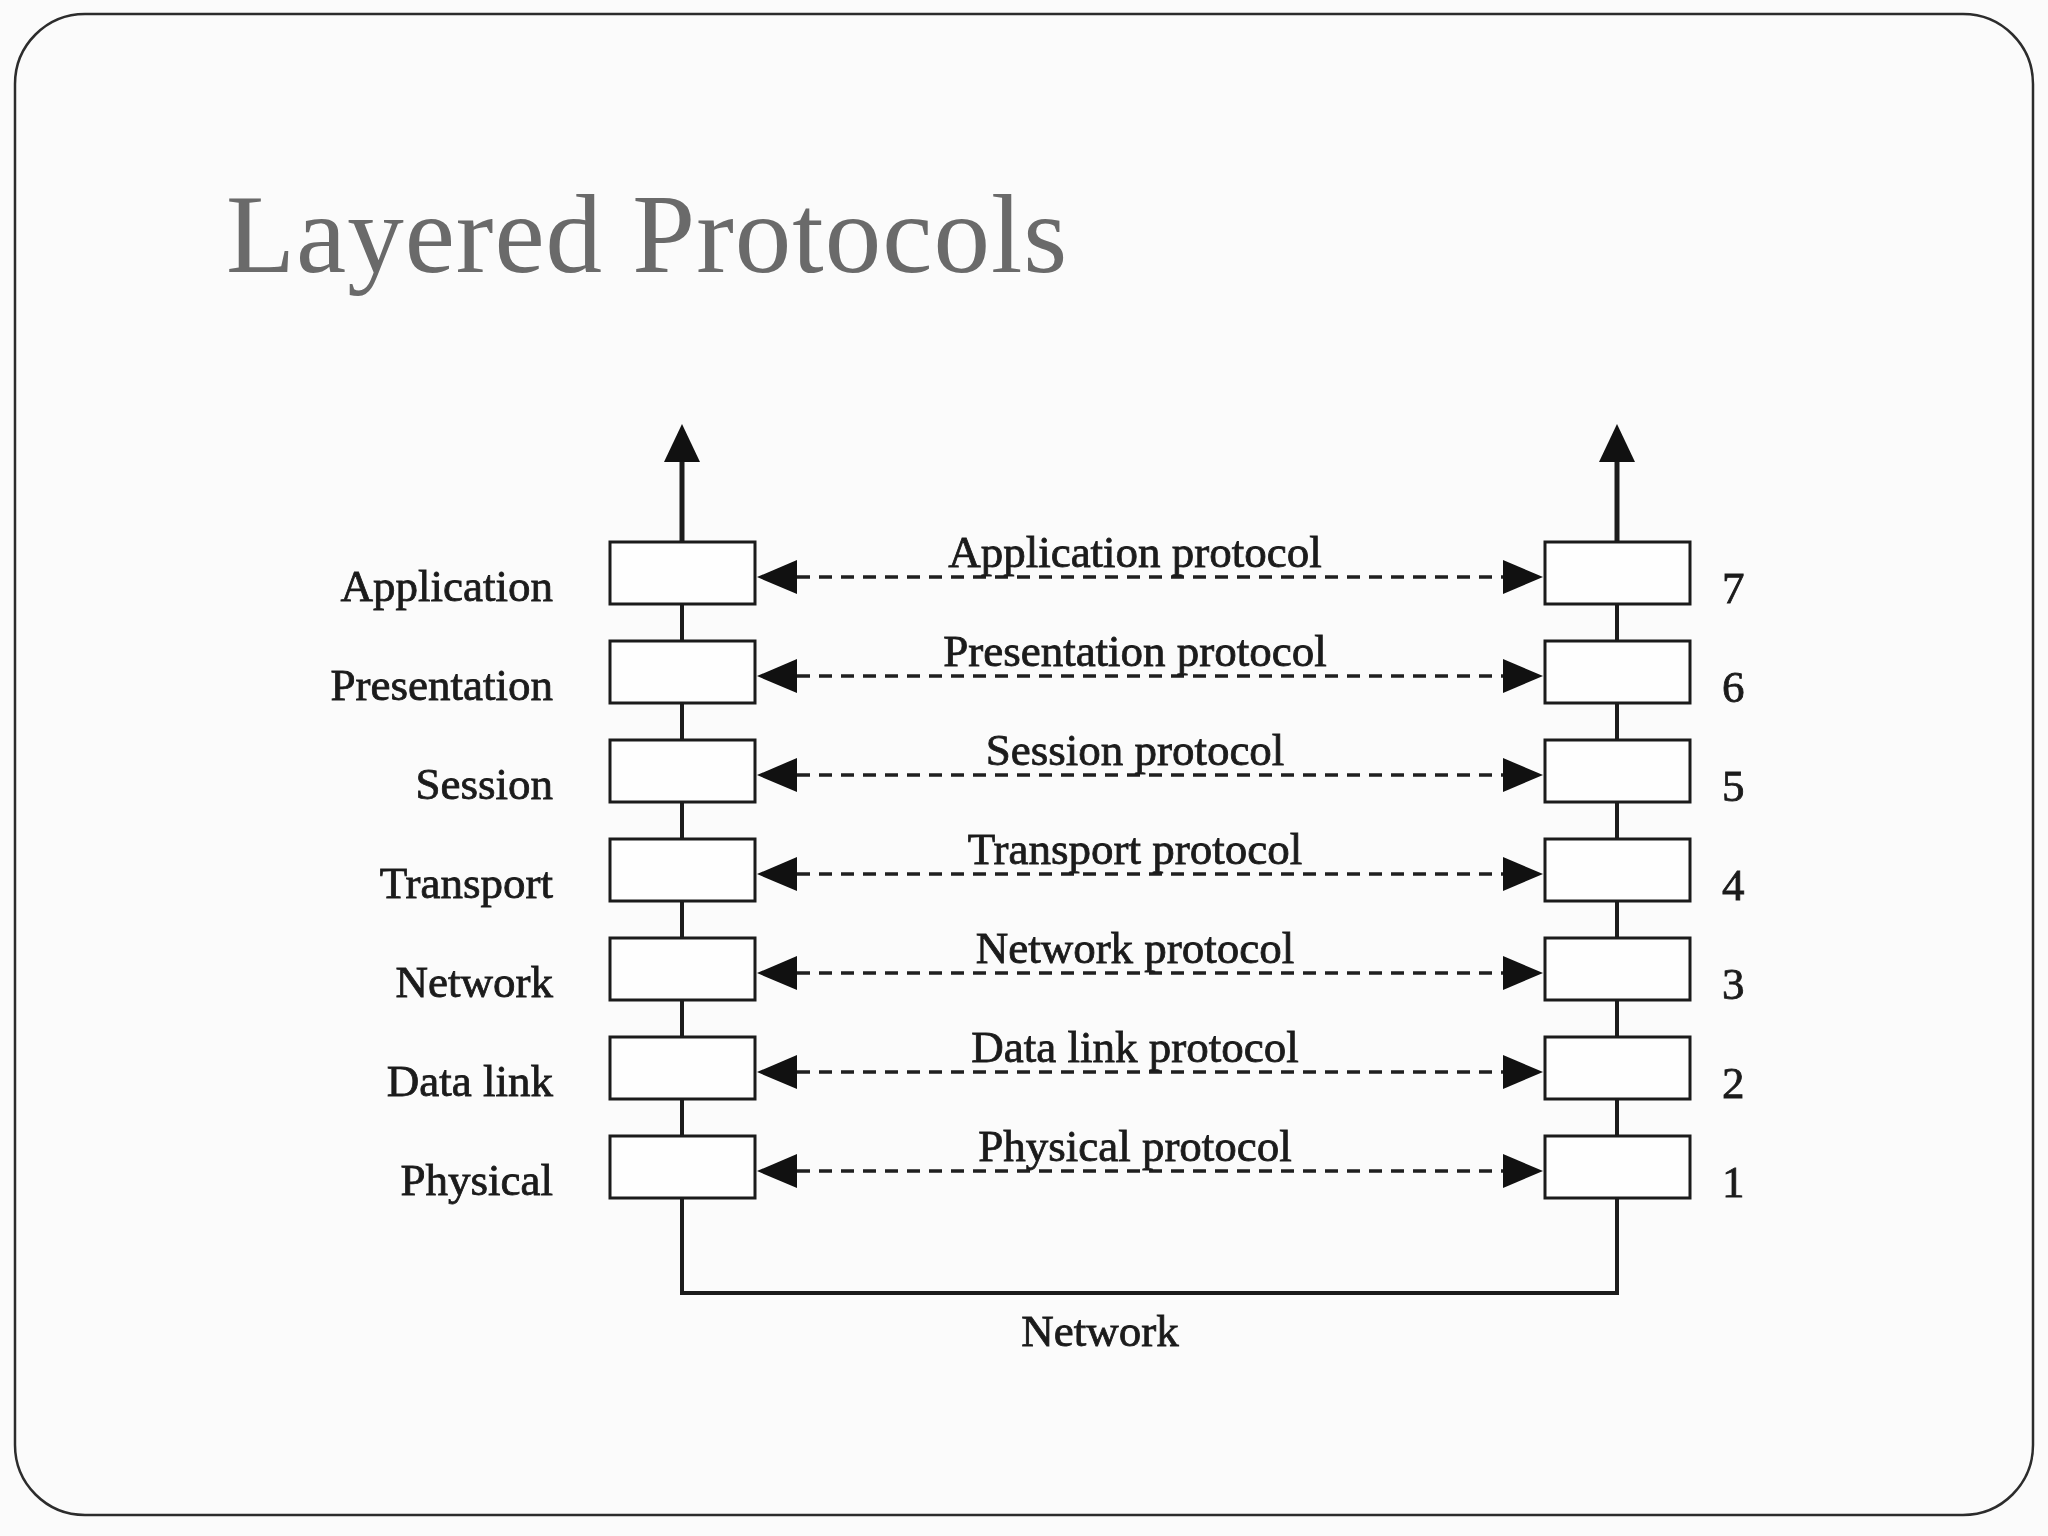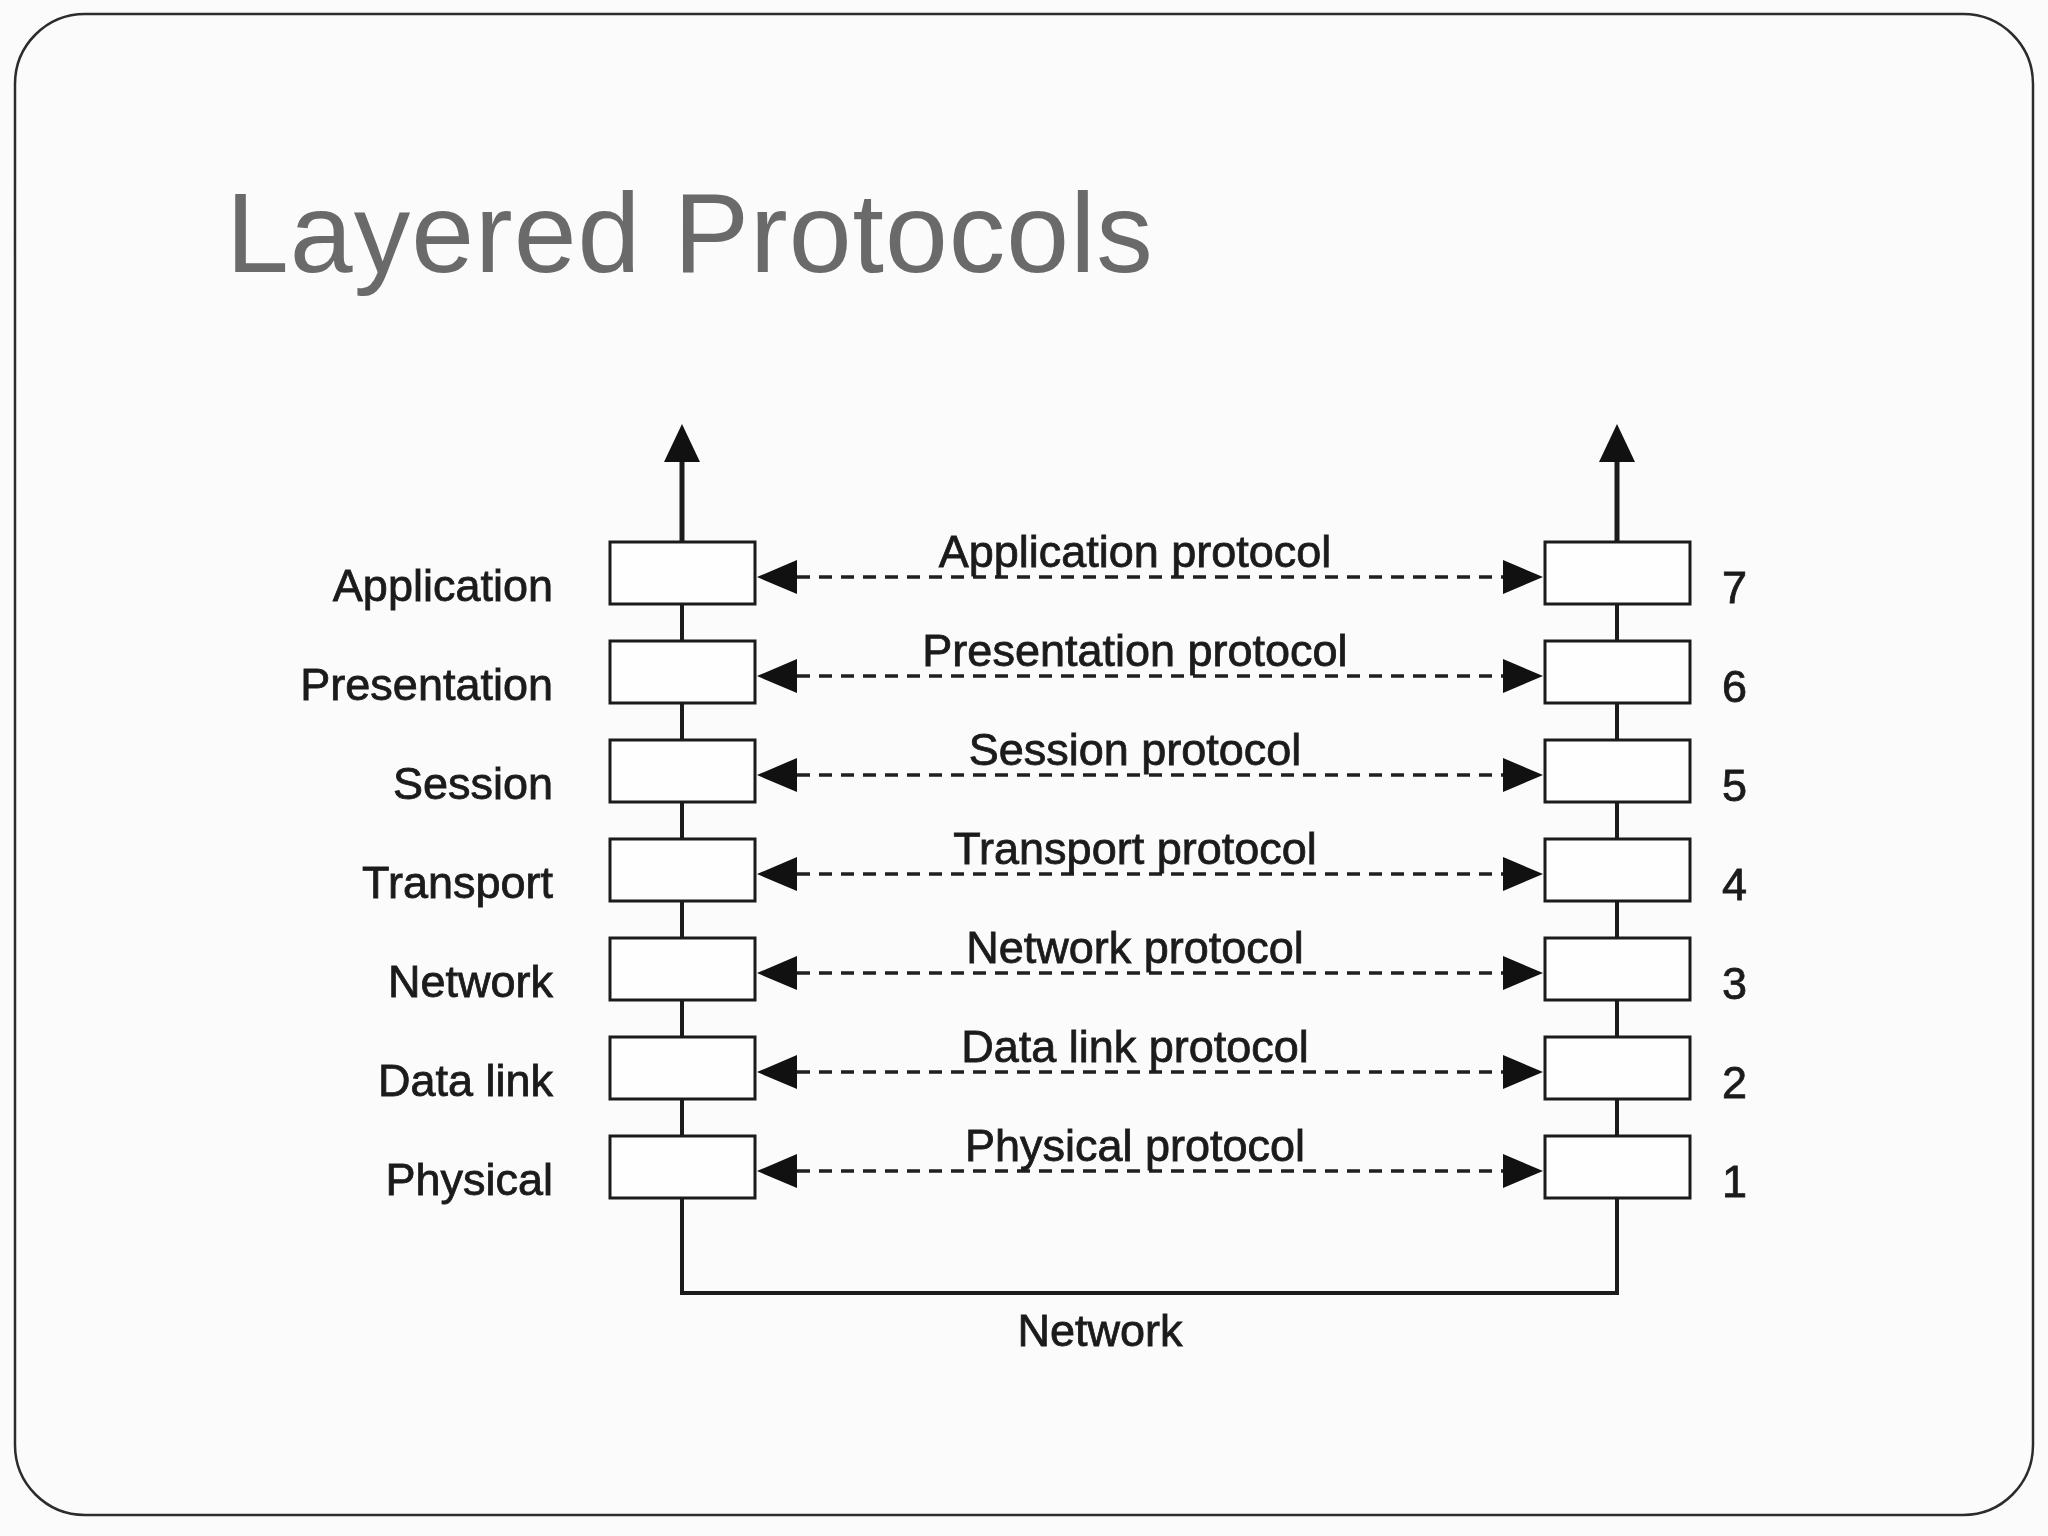--- a/index.html
+++ b/index.html
@@ -8,20 +8,21 @@
     background: #fbfbfb;
     width: 2048px;
     height: 1536px;
     overflow: hidden;
     font-family: "Liberation Sans", "DejaVu Sans", sans-serif;
   }
   .slide {
     position: relative;
     width: 2048px;
     height: 1118px;
+    font-family: Liberation Serif, serif;
   }
   svg { display: block; }
   .title {
     font-size: 113px;
     fill: #6a6a6a;
     letter-spacing: 1px;
   }
   .lbl, .num, .proto, .buslbl {
     font-size: 45px;
     fill: #1b1b1b;

